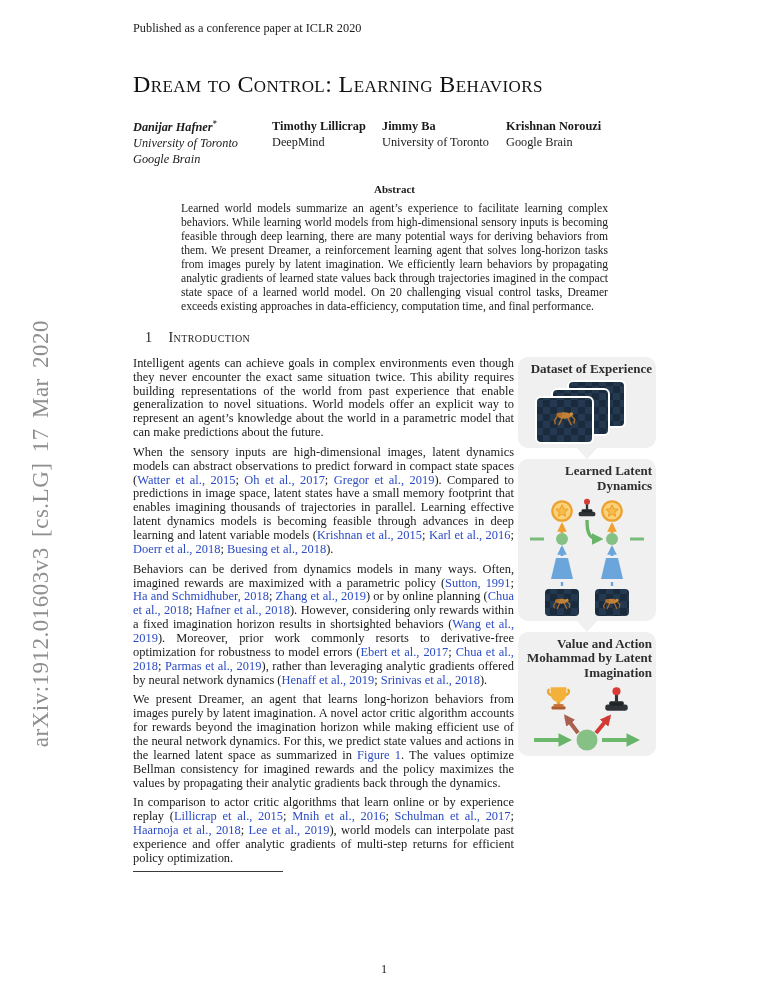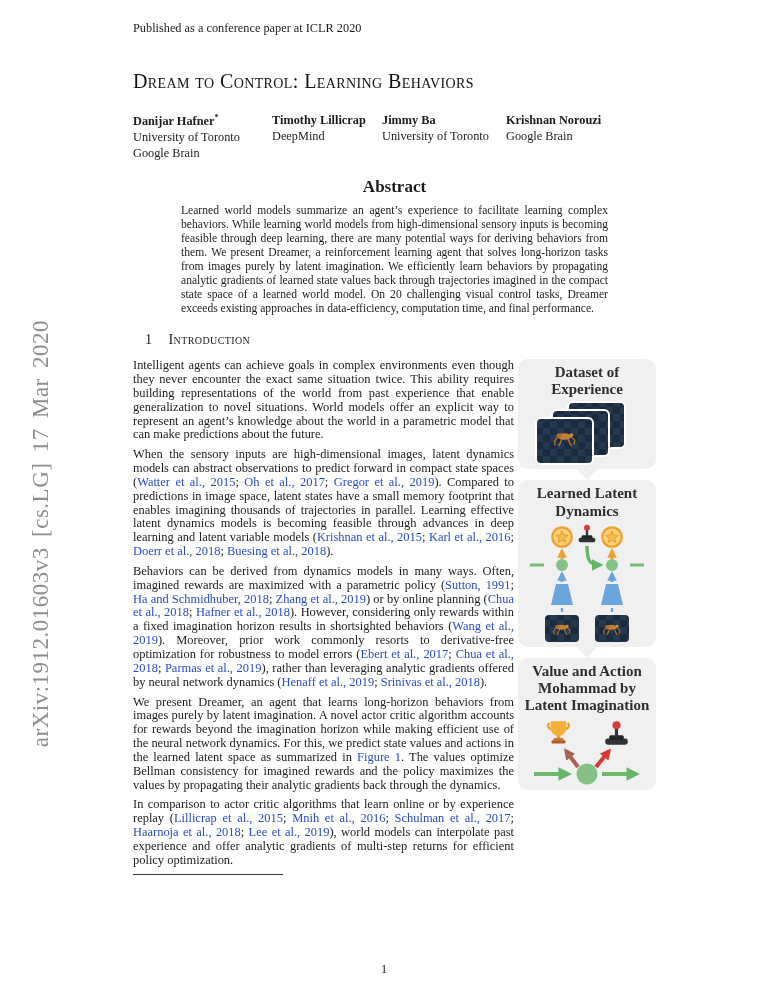--- a/index.html
+++ b/index.html
@@ -2,37 +2,37 @@
 <html><head>
 <meta charset="utf-8">
 <style>
   html,body{margin:0;padding:0;}
   body{width:768px;height:994px;background:#ffffff;position:relative;overflow:hidden;
        font-family:"Liberation Serif","DejaVu Serif",serif;color:#1b1b1b;}
   .watermark{position:absolute;left:18px;top:278px;height:512px;width:46px;display:flex;align-items:center;justify-content:center;}
   .watermark span{writing-mode:vertical-rl;transform:rotate(180deg);font-size:23px;color:#8e8e8e;word-spacing:4px;letter-spacing:0.5px;white-space:nowrap;}
   .content{position:absolute;left:133px;top:0;width:523px;}
   .header-line{padding-top:21px;font-size:12.3px;}
-  .title{margin-top:31px;font-size:20px;font-variant:small-caps;letter-spacing:0.4px;line-height:1.47;color:#111;}
+  .title{margin-top:31px;font-size:24px;font-variant:small-caps;letter-spacing:0.4px;line-height:1.47;color:#111;}
   .title div{display:block;}
   .authors{display:flex;margin-top:17px;font-size:12.3px;line-height:1.28;}
   .auth-col .name{font-weight:bold;}
   .auth-col{padding-right:6px;box-sizing:border-box;}
-  .ac1{width:139px;} .ac2{width:110px;} .ac3{width:124px;} .ac4{flex:1;}
-  .abstract-head{margin-top:15px;text-align:center;font-weight:bold;font-size:17px;}
+  .ac1{width:139px;font-style:italic;} .ac2{width:110px;} .ac3{width:124px;} .ac4{flex:1;}
+  .abstract-head{margin-top:15px;text-align:center;font-weight:bold;font-size:11px;}
   .abstract{margin:7px 48px 0 48px;font-size:11.6px;line-height:1.21;text-align:justify;}
   .section-head{margin-top:15px;font-size:14.2px;font-variant:small-caps;letter-spacing:0.4px;margin-left:12px;}
   .section-head .num{margin-right:16px;}
   .cols{display:flex;margin-top:11px;}
   .maincol{width:381px;margin-right:4px;font-size:12.45px;line-height:1.118;text-align:justify;}
   .maincol p{margin:0 0 5.5px 0;}
   .cite{color:#2b4bc4;}
   .figcol{width:138px;}
   .panel{background:#f0f0f1;border-radius:10px;padding:5px 4px 3px 4px;box-sizing:border-box;width:138px;}
-  .panel-title{font-size:15px;font-weight:bold;text-align:center;color:#2e2e2e;line-height:1.15;}
+  .panel-title{font-size:13px;font-weight:bold;text-align:right;color:#2e2e2e;line-height:1.15;}
   .panel svg{display:block;margin-top:2px;}
   .tail{width:0;height:0;margin:-1px auto 0 auto;border-left:11px solid transparent;border-right:11px solid transparent;border-top:12px solid #f0f0f1;}
   .fig-caption{font-size:12.45px;line-height:1.2;text-align:justify;margin-top:8px;}
   .footnote{margin-top:3px;}
   .footnote-rule{width:150px;border-top:1px solid #3a3a3a;margin:4px 0 3px 0;}
   .footnote-text{font-size:10.9px;}
   sup{font-size:8px;}
   .pageno{position:absolute;left:0;right:0;bottom:17px;text-align:center;font-size:12.3px;}
   .defs-holder{position:absolute;width:0;height:0;overflow:hidden;}
 </style>

